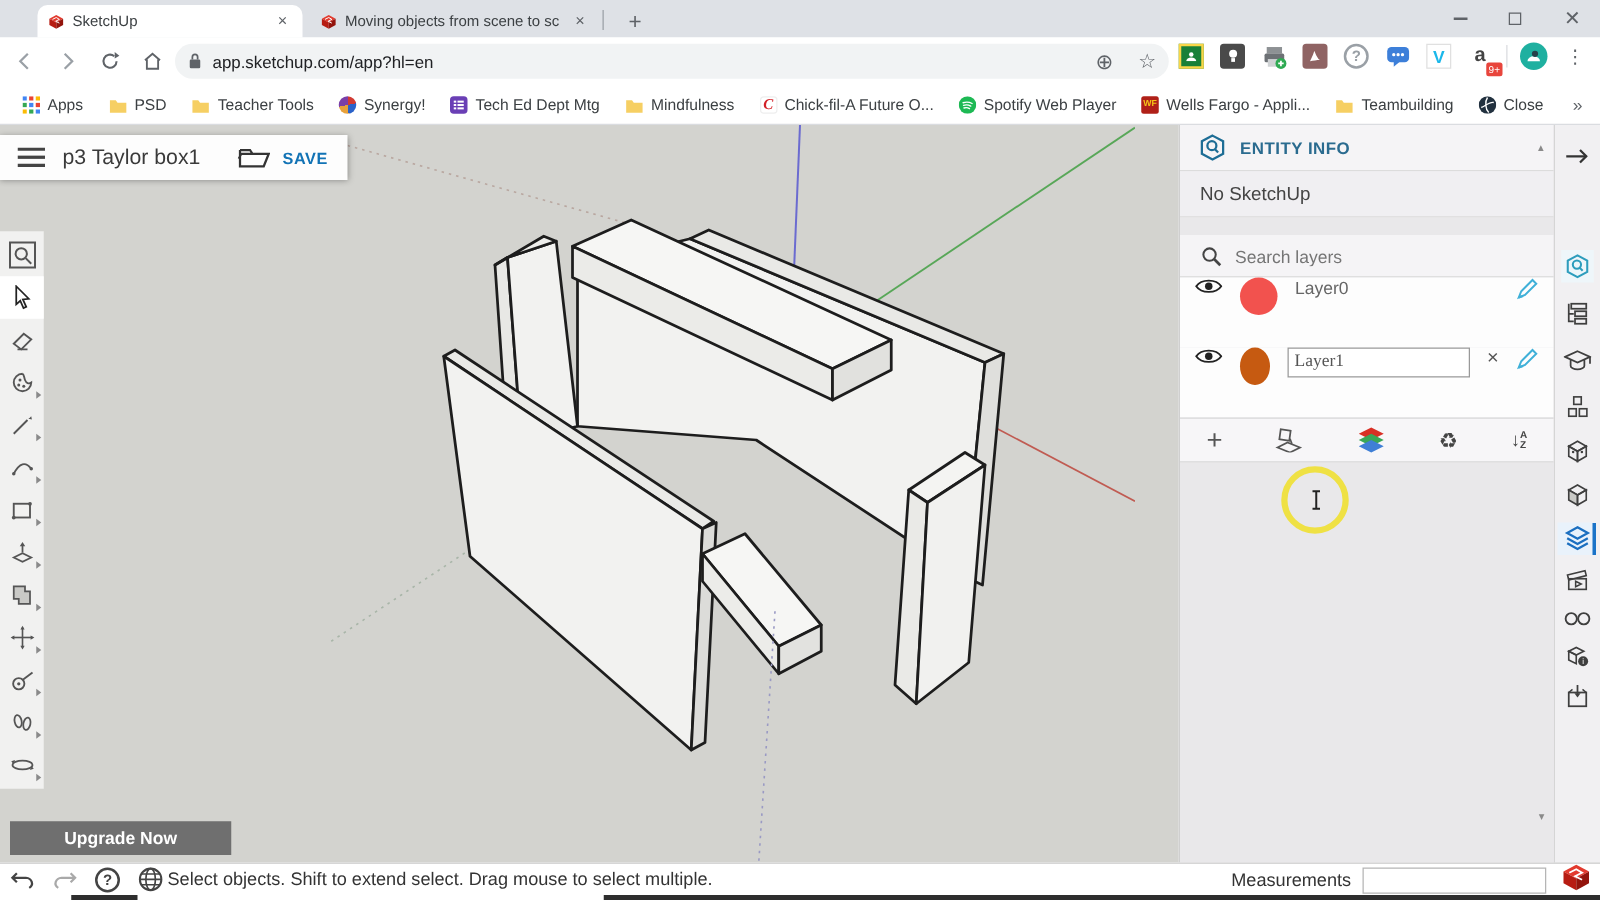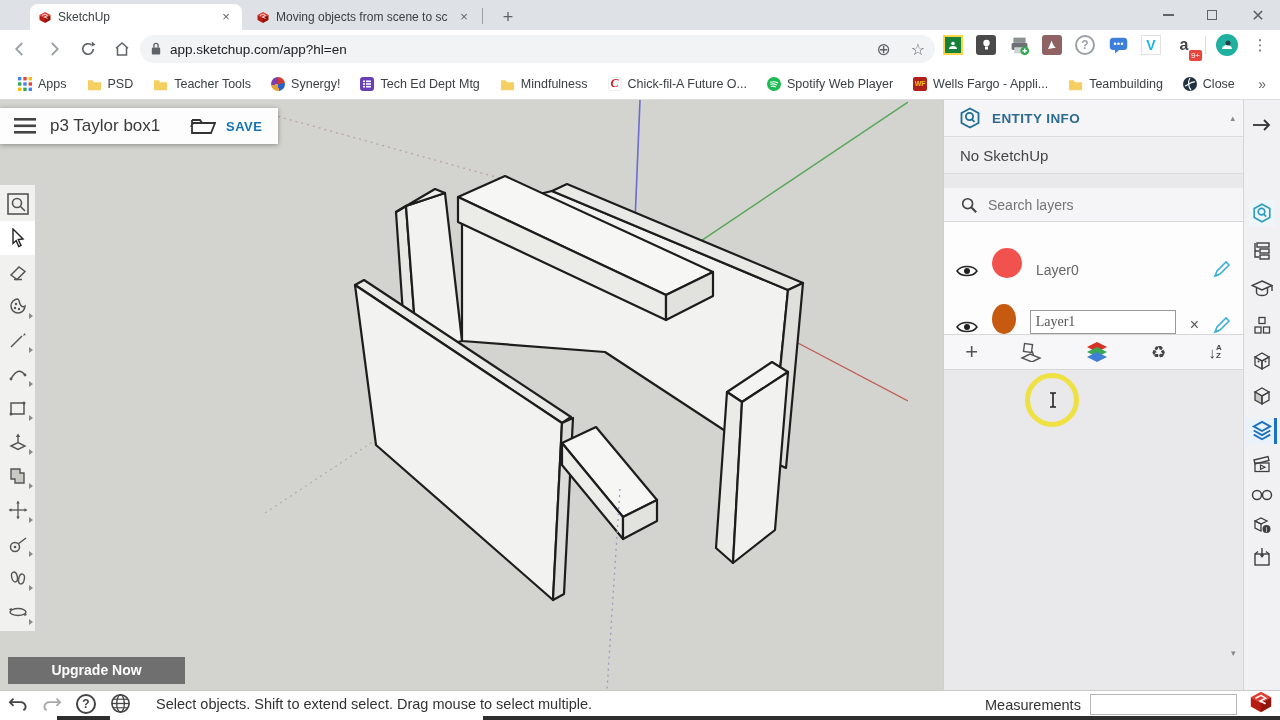--- a/index.html
+++ b/index.html
@@ -33,34 +33,34 @@
   .tool.active{background:#fff}
   .tool .fly{position:absolute;right:2px;bottom:4px;width:0;height:0;border-left:4px solid #8a8a8a;border-top:3px solid transparent;border-bottom:3px solid transparent}
   #upgradebtn{left:8px;top:657px;width:177px;height:27px;background:#6f6f6f;color:#fff;font-size:14px;font-weight:bold;text-align:center;line-height:27px}
   
   #rpanel{left:943px;top:100px;width:300px;height:590px;background:#e9e8ea;border-left:1px solid #cfcfcf}
   .phead{height:37px;background:#f5f4f6;border-bottom:1px solid #dcdcdc;display:flex;align-items:center;padding-left:14px;gap:10px}
   .phead .ptitle{font-size:13.5px;font-weight:bold;color:#2a6b8f;letter-spacing:.4px}
   #noselrow{height:37px;background:#f0eff2;border-bottom:1px solid #dcdcdc;display:flex;align-items:center;padding-left:16px;font-size:15px;color:#444}
   #searchrow{height:34px;background:#f5f4f6;border-bottom:1px solid #d7d7d7;display:flex;align-items:center;padding-left:16px;gap:10px}
   #searchrow input{border:none;background:transparent;outline:none;font-size:14px;color:#555;width:200px;font-family:"Liberation Sans",sans-serif}
-  .lrow{height:56px;display:flex;align-items:flex-end;padding:0 12px;gap:14px}
+  .lrow{height:56px;display:flex;align-items:flex-start;padding:0 12px;gap:14px}
   .ldot{width:30px;height:30px;border-radius:50%}
   .lname{font-size:14px;color:#666;flex:1}
   .editpencil{margin-left:auto}
   #layerfooter{height:36px;background:#f7f6f8;border-top:1px solid #d7d7d7;border-bottom:1px solid #d7d7d7;display:flex;align-items:center;justify-content:space-around}
   #layer1input{width:146px;height:24px;border:1px solid #999;background:#fff;font-size:14px;color:#555;padding-left:5px;font-family:Liberation Serif, serif}
   #ring{left:1025px;top:373px;width:54px;height:54px;border:5px solid rgba(240,224,50,.9);border-radius:50%;pointer-events:none}
   
   #rrail{left:1243px;top:100px;width:37px;height:620px;background:#f1f0f2;border-left:1px solid #d5d5d5}
   .rico{left:1249px;width:26px;height:26px;display:flex;align-items:center;justify-content:center}
   .rico.activeblue{background:#e9f2fb;box-shadow:inset -3px 0 0 #1a73c8;width:31px;left:1246px}
   
   #statusbar{left:0;top:690px;width:1280px;height:26px;background:#fff;border-top:1px solid #c9c9c9;display:flex;align-items:center}
-  #hint{font-size:14.5px;color:#333;margin-left:22px}
+  #hint{font-size:14.5px;color:#333;margin-left:0}
   #measlabel{font-size:14.5px;color:#333;position:absolute;left:985px;top:697px}
   #measinput{position:absolute;left:1090px;top:694px;width:147px;height:21px;border:1px solid #b5b5b5;font-size:13px;padding:0 4px;font-family:"Liberation Sans",sans-serif}
   .botstrip{top:716px;height:4px;background:#2e2e2e}
   .scrollarrow{color:#8a8a8a;font-size:9px}
   svg{display:block}
 </style>
 </head>
 <body>
 
 <div class="abs" id="tabstrip">

